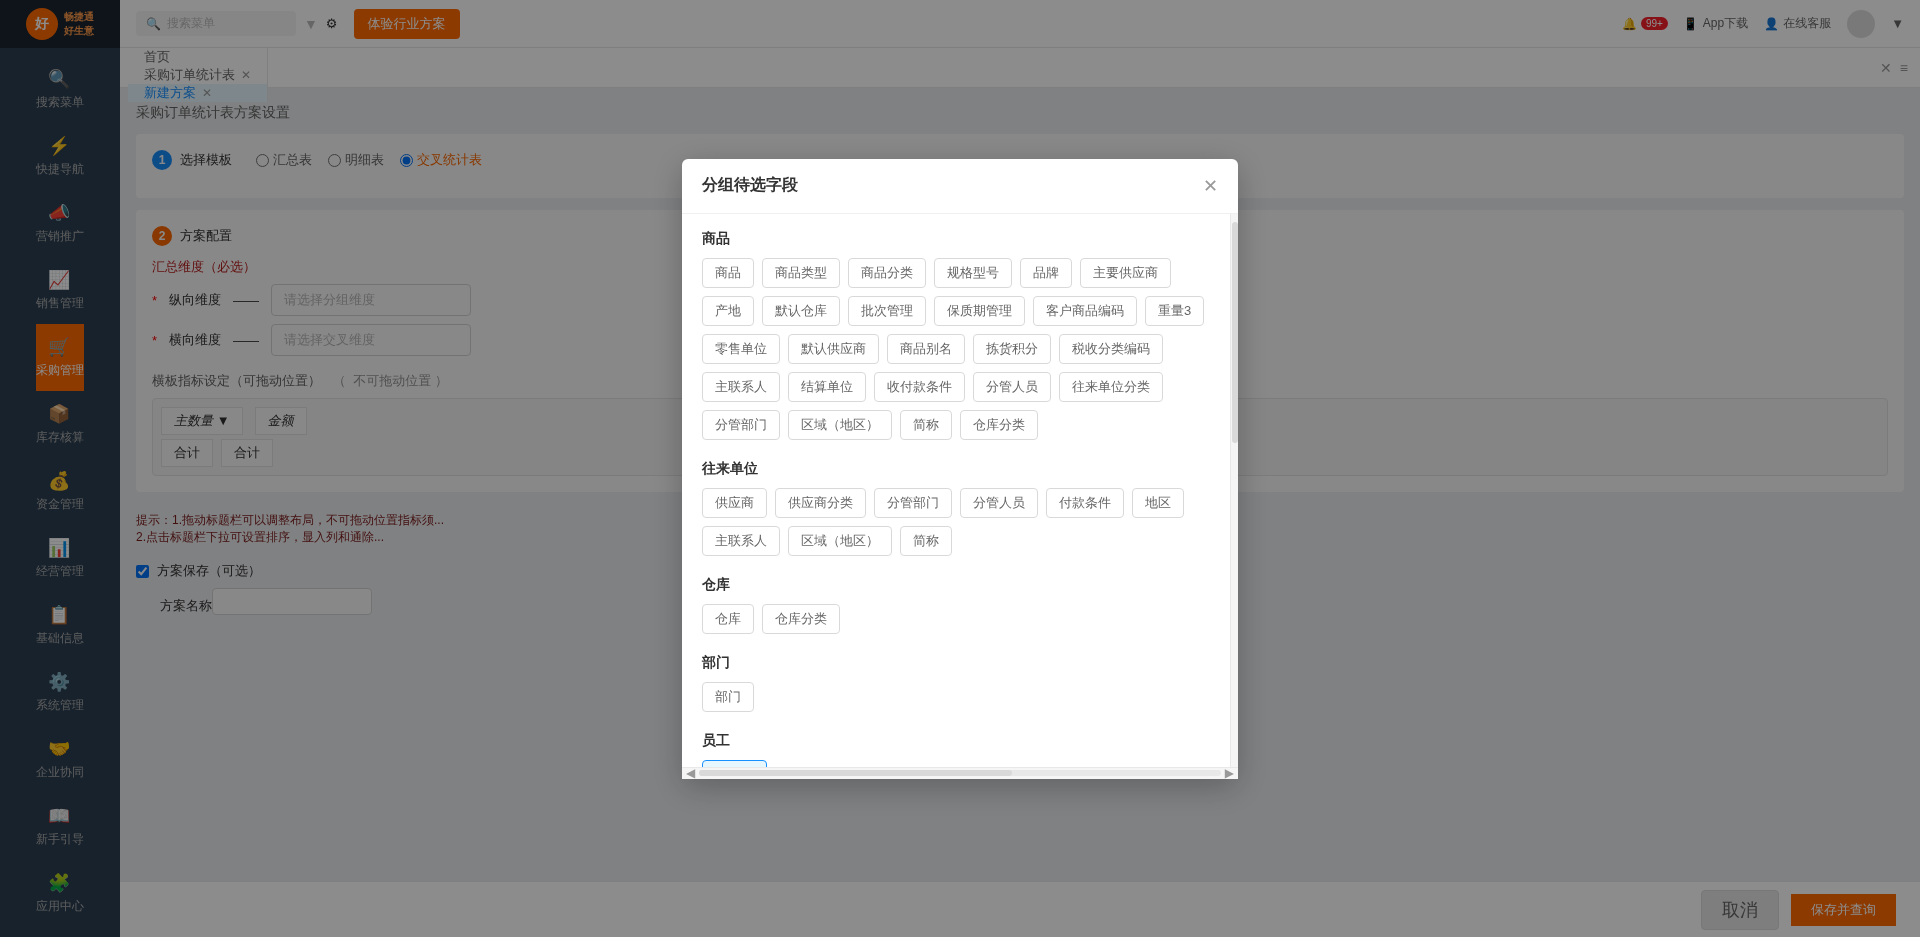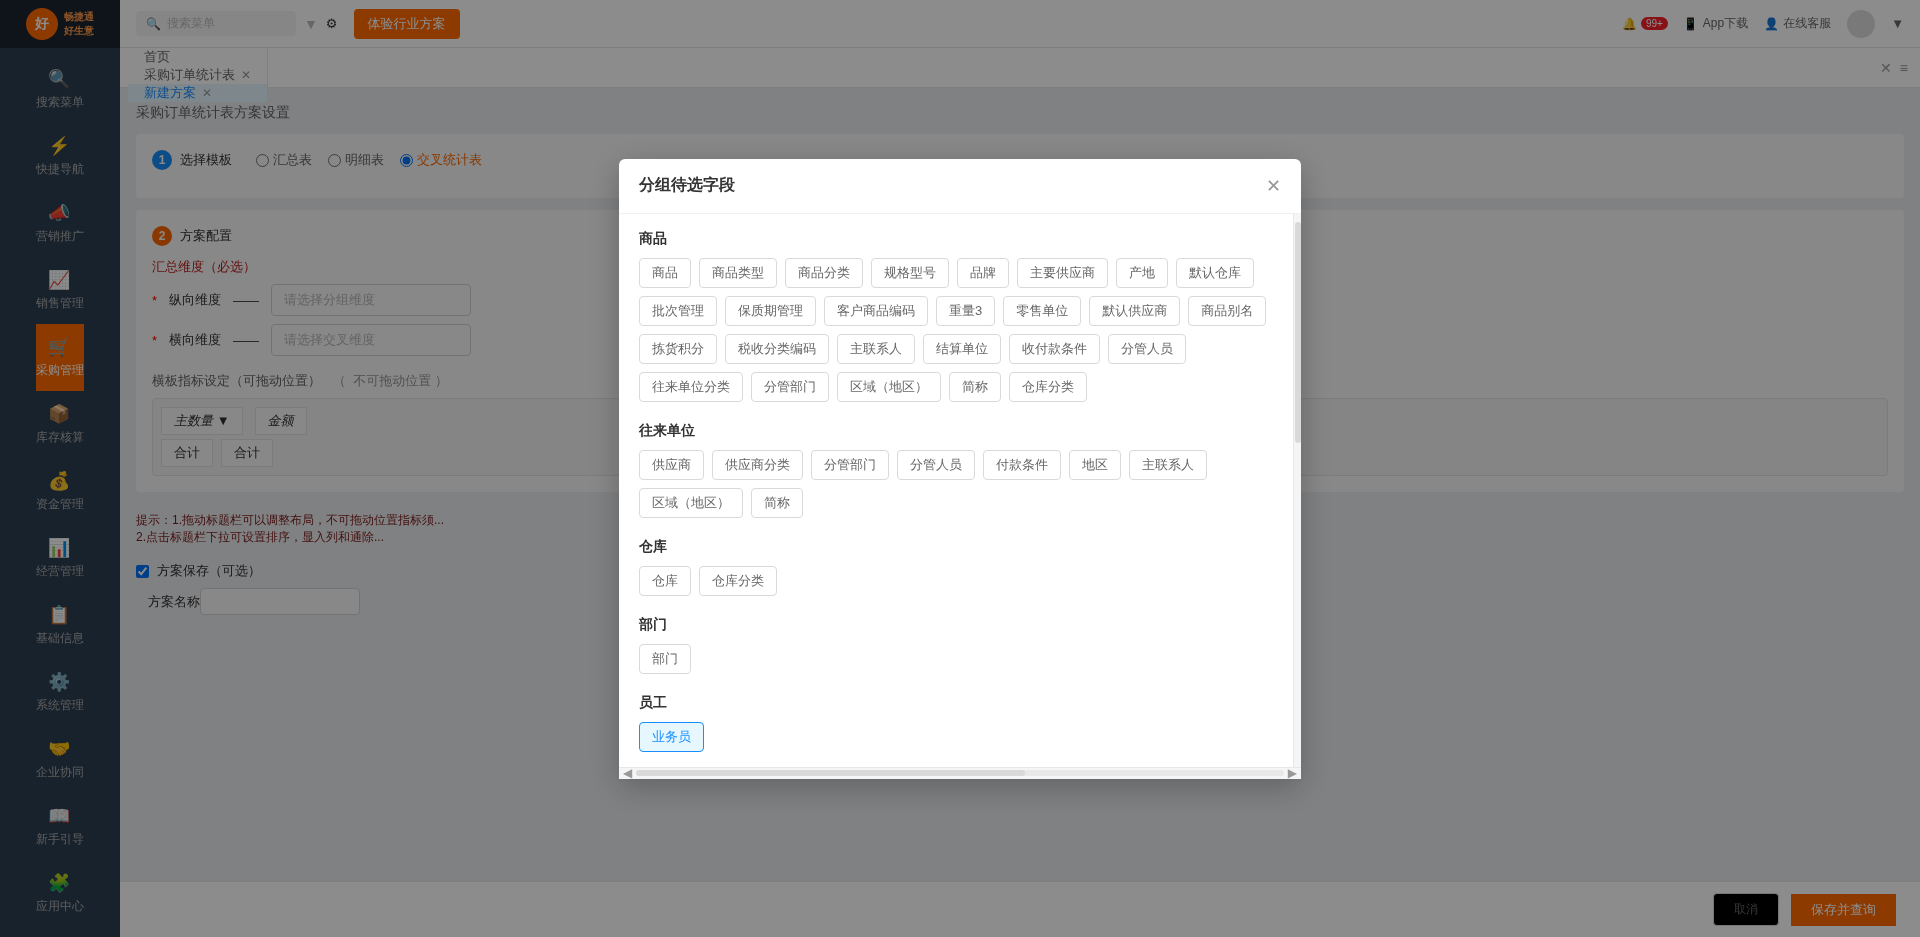--- a/index.html
+++ b/index.html
@@ -150,21 +150,21 @@
       position: fixed; top: 0; left: 0; right: 0; bottom: 0;
       background: rgba(0,0,0,0.45);
       z-index: 200;
       display: flex; align-items: center; justify-content: center;
     }
 
     
     .modal {
       background: #fff;
       border-radius: 6px;
-      width: 682px;
+      width: 556px;
       max-height: 620px;
       display: flex; flex-direction: column;
       box-shadow: 0 8px 32px rgba(0,0,0,0.25);
     }
     .modal-header {
       padding: 16px 20px;
       border-bottom: 1px solid #f0f0f0;
       display: flex; align-items: center; justify-content: space-between;
     }
     .modal-title { font-size: 16px; font-weight: bold; color: #333; }
@@ -214,23 +214,23 @@
       position: fixed; bottom: 0; left: 120px; right: 0;
       height: 56px;
       background: #fff;
       border-top: 1px solid #e8e8e8;
       display: flex; align-items: center; justify-content: flex-end;
       padding: 0 24px;
       gap: 12px;
       z-index: 150;
     }
     .btn-cancel {
-      border: 1px solid #d9d9d9; background: #000000;
+      border: 1px solid #d9d9d9; background: #e5e5e5;
       color: #666; border-radius: 4px;
-      padding: 7px 20px; font-size: 12px; cursor: pointer;
+      padding: 7px 20px; font-size: 18px; cursor: pointer;
     }
     .btn-save {
       background: #ff6a00; color: #fff;
       border: none; border-radius: 0;
       padding: 7px 20px; font-size: 13px; cursor: pointer;
     }
   </style>
 </head>
 <body>
 
@@ -406,21 +406,21 @@
     </div>
   </div>
   <div style="padding:8px 0; color:#7f1d1d; font-size:12px;">
     提示：1.拖动标题栏可以调整布局，不可拖动位置指标须...<br>
     2.点击标题栏下拉可设置排序，显入列和通除...
   </div>
   <div style="display:flex; align-items:center; gap:8px; margin-top:8px;">
     <input type="checkbox" checked="" style="">
     <span>方案保存（可选）</span>
   </div>
-  <div style="display:flex; align-items:center; margin-top:8px; margin-left:12px;">
+  <div style="display:flex; align-items:flex-end; margin-top:8px; margin-left:24px;">
     <span>方案名称</span>
     <input type="text" style="border: 1px solid rgb(217, 217, 217); border-radius: 4px; padding: 5px 10px; width: 160px;">
   </div>
 </div>
 
 <div class="overlay">
   <div class="modal">
     <div class="modal-header">
       <span class="modal-title">分组待选字段</span>
       <span class="modal-close">✕</span>

